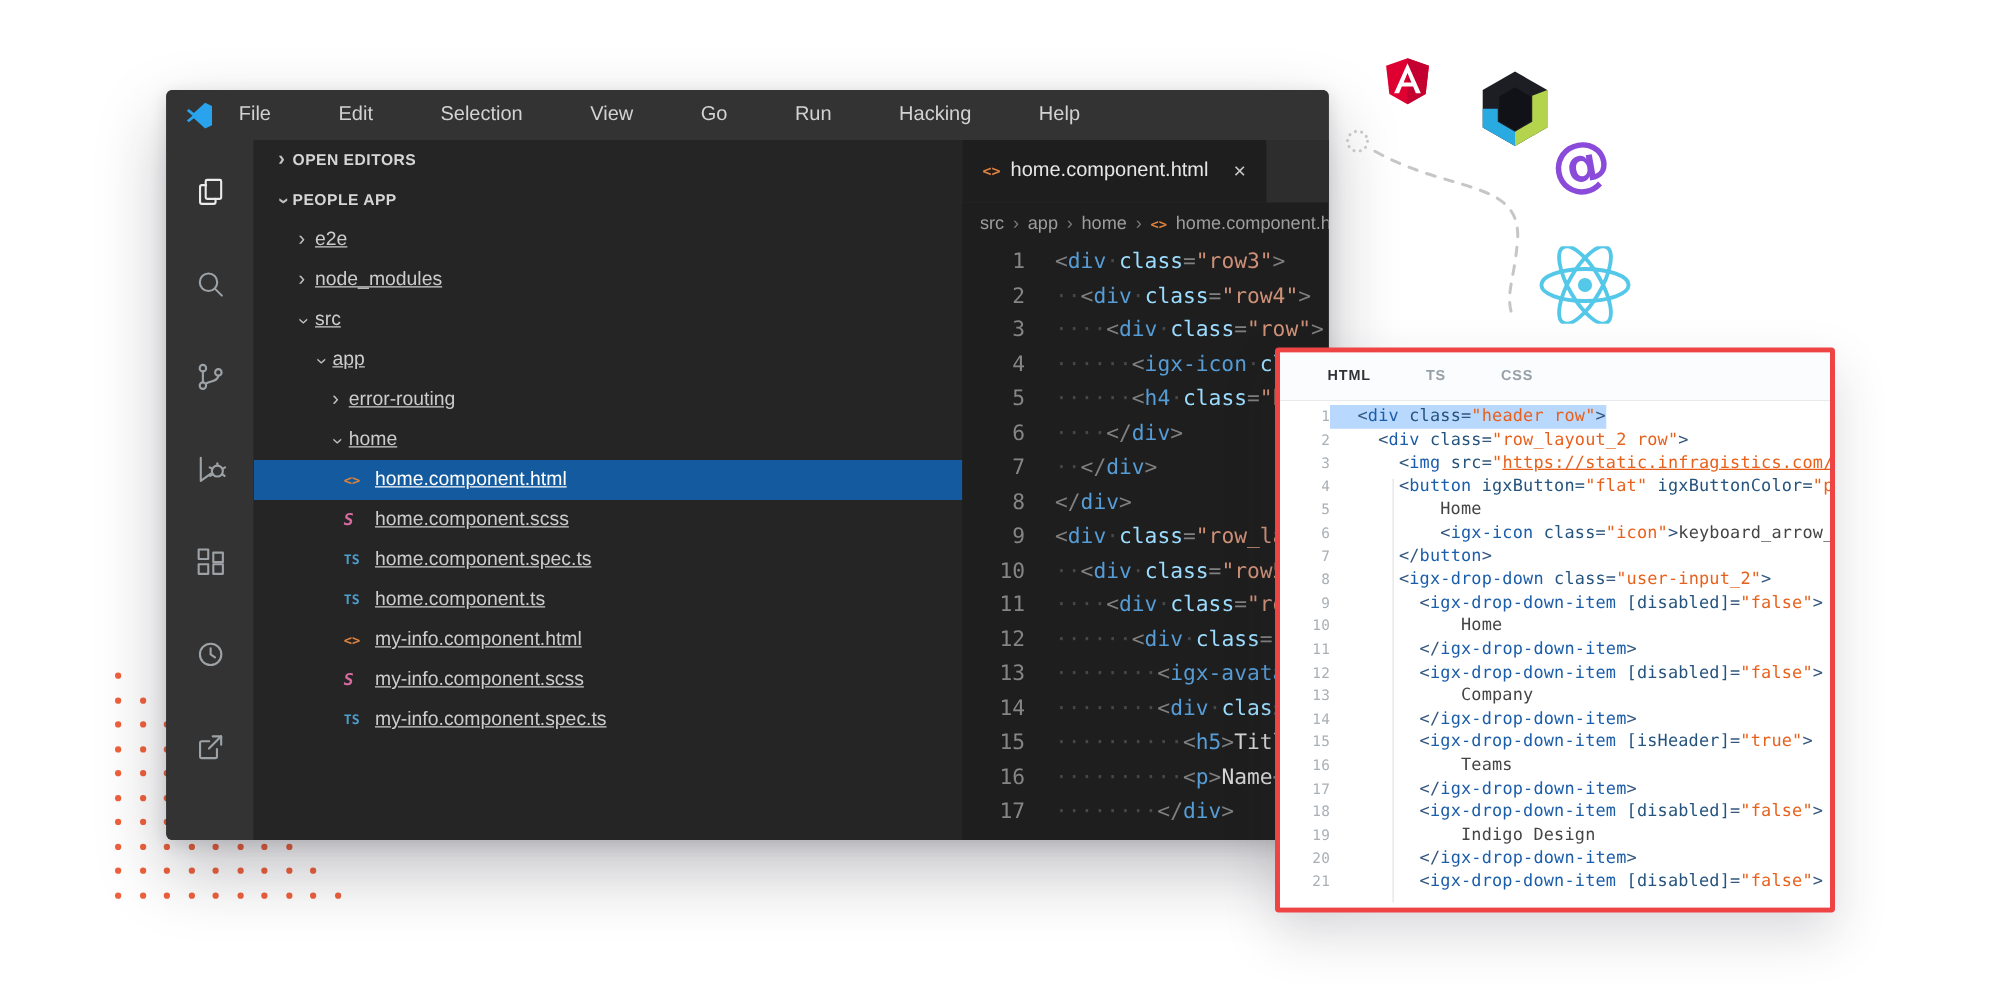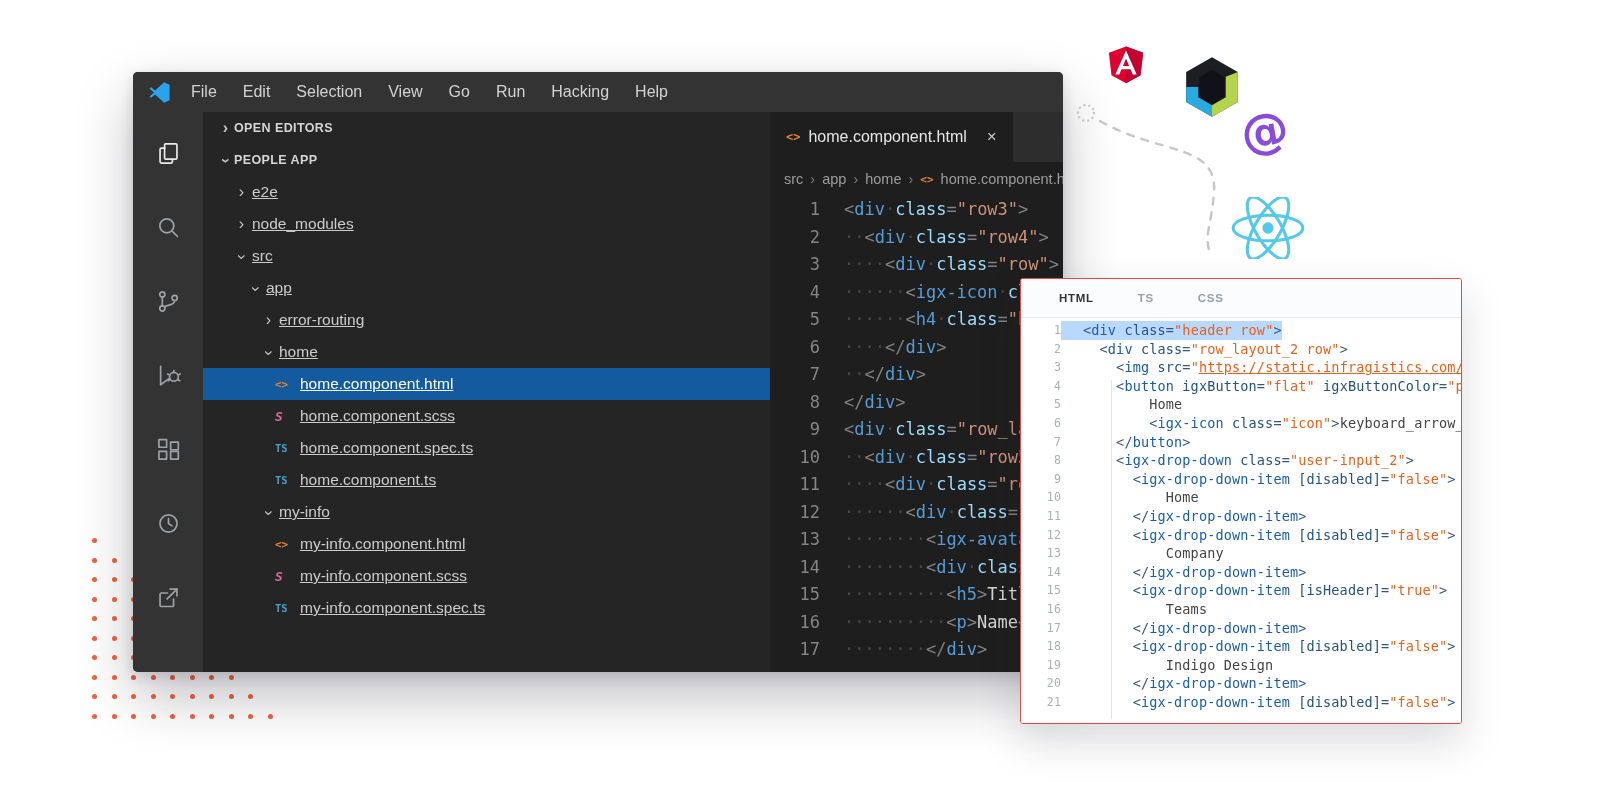--- a/index.html
+++ b/index.html
@@ -61,21 +61,21 @@
   .codearea .lc{padding-left:10px;}
   .codearea .tk-p{color:#808080;}
   .codearea .tk-tag{color:#569cd6;}
   .codearea .tk-attr{color:#9cdcfe;}
   .codearea .tk-str{color:#ce9178;}
   .codearea .tk-ws{color:#474747;}
   .codearea .tk-txt{color:#d4d4d4;}
 
   
   .panel{position:absolute;left:1020px;top:278px;width:440px;height:444px;background:#ffffff;
-         border:1px solid #ef4444;border-radius:3px;z-index:5;overflow:hidden;
+         border:4px solid #ef4444;border-radius:3px;z-index:5;overflow:hidden;
          display:flex;flex-direction:column;box-shadow:0 18px 42px rgba(40,40,60,.17);}
   .panel-tabs{height:38px;flex:none;display:flex;align-items:center;background:#fbfcfd;
               border-bottom:1px solid #e7e9eb;padding-left:16px;}
   .ptab{padding:0 22px;font-weight:600;font-size:11.5px;letter-spacing:.7px;color:#98a0a8;
         height:38px;line-height:38px;cursor:pointer;}
   .ptab.active{color:#2e3338;font-weight:700;}
   .panel-code{flex:1;position:relative;overflow:hidden;padding-top:3px;background:#fff;
               font-family:"DejaVu Sans Mono",monospace;font-size:13.5px;letter-spacing:.15px;}
   .panel-code .code-line{height:18.6px;line-height:18.6px;}
   .panel-code .ln{width:32px;padding-left:8px;text-align:right;color:#a9b0b6;font-size:11.5px;}
@@ -156,21 +156,21 @@
       <div class="dot" style="left: 175.5px; top: 175.5px; height: 5px; width: 5px; background: rgb(240, 97, 60);"></div>
     </div>
 
   <div class="vscode">
     <div class="titlebar">
       <span class="vsc-logo">
         <svg width="21" height="21" viewBox="0 0 100 100">
             <polygon fill="#2aa3ef" points="72,1 29,40 10,25 2,31 24,50 2,69 10,75 29,60 72,99 98,87 98,13"></polygon>
           </svg>
       </span>
-      <nav id="menu" style="display:flex;align-items:center;">
+      <nav id="menu" style="display:flex;align-items:center;gap:28px;">
           <span class="menu-item">File</span>
           <span class="menu-item">Edit</span>
           <span class="menu-item">Selection</span>
           <span class="menu-item">View</span>
           <span class="menu-item">Go</span>
           <span class="menu-item">Run</span>
           <span class="menu-item">Hacking</span>
           <span class="menu-item">Help</span>
         </nav>
     </div>
@@ -274,24 +274,20 @@
               <span class="tree-label">home.component.scss</span>
             </div>
             <div class="tree-row" style="padding-left: 72px;">
               <span class="fi fi-ts">TS</span>
               <span class="tree-label">home.component.spec.ts</span>
             </div>
             <div class="tree-row" style="padding-left: 72px;">
               <span class="fi fi-ts">TS</span>
               <span class="tree-label">home.component.ts</span>
             </div>
-            <div class="tree-row" style="padding-left: 57px;">
-              <span class="chev open">›</span>
-              <span class="tree-label">my-info</span>
-            </div>
             <div class="tree-row" style="padding-left: 72px;">
               <span class="fi fi-html">&lt;&gt;</span>
               <span class="tree-label">my-info.component.html</span>
             </div>
             <div class="tree-row" style="padding-left: 72px;">
               <span class="fi fi-scss">S</span>
               <span class="tree-label">my-info.component.scss</span>
             </div>
             <div class="tree-row" style="padding-left: 72px;">
               <span class="fi fi-ts">TS</span>

